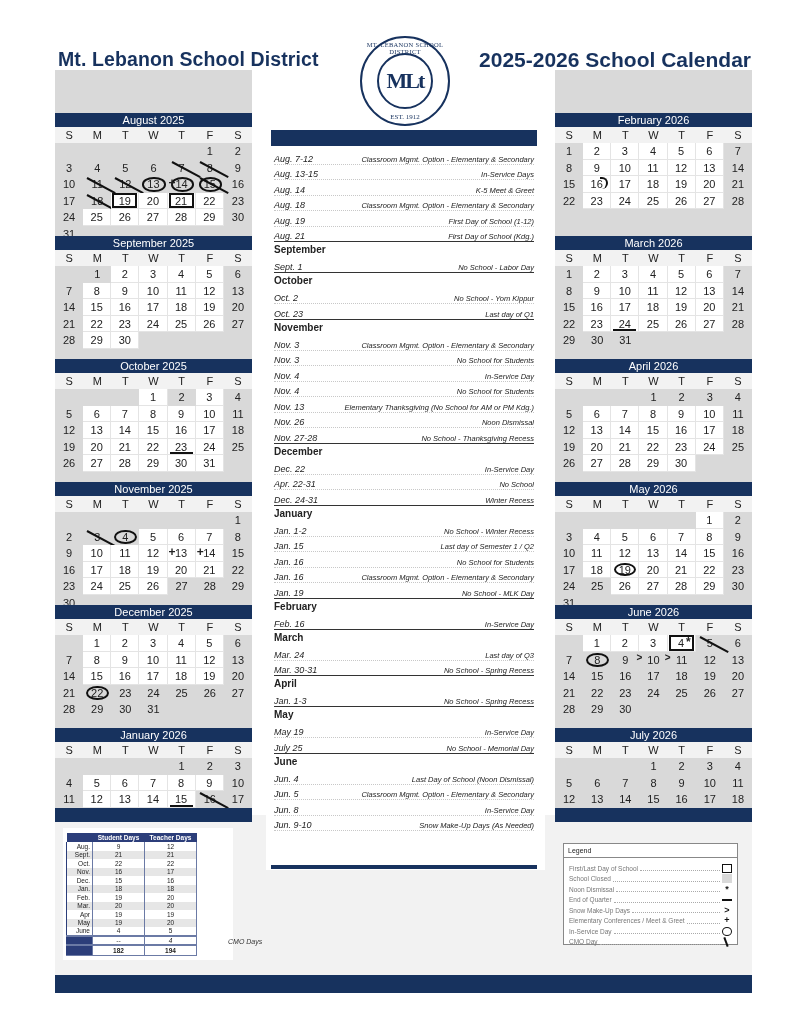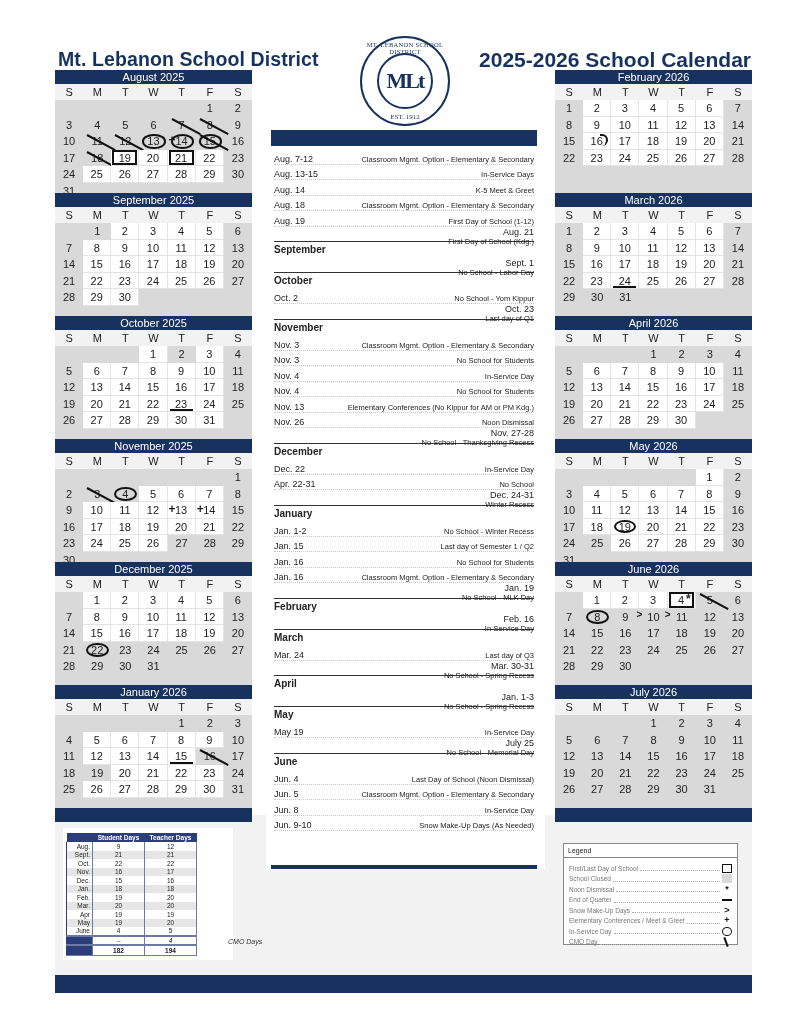--- a/index.html
+++ b/index.html
@@ -9,43 +9,43 @@
   .title-right { position: absolute; right: 40px; top: 48px; font-size: 21px; font-weight: bold; color: #17325e; }
   .logo { position: absolute; left: 360px; top: 36px; width: 90px; height: 90px; border-radius: 50%; border: 2px solid #17325e; background: #fff; }
   .logo .inner { position: absolute; left: 15px; top: 15px; width: 56px; height: 56px; border-radius: 50%; border: 2px solid #17325e; display: flex; align-items: center; justify-content: center; color: #17325e; font-family: "Liberation Serif", serif; font-weight: bold; font-size: 22px; letter-spacing: -2px; }
   .logo .ring-top { position: absolute; top: 3px; left: 0; width: 100%; text-align: center; font-family: "Liberation Serif", serif; font-size: 6.5px; color: #17325e; letter-spacing: 0.3px; }
   .logo .ring-bot { position: absolute; bottom: 3px; left: 0; width: 100%; text-align: center; font-family: "Liberation Serif", serif; font-size: 7px; color: #17325e; }
 
   .col { position: absolute; background: #d9d9d9; }
   .col.left { left: 55px; top: 70px; width: 197px; height: 745px; }
   .col.right { left: 555px; top: 70px; width: 197px; height: 745px; }
 
-  .month { position: absolute; left: 0; width: 197px; }
+  .month { position: absolute; left: 0; width: 197px; margin-top: 43px; }
   .month .mh { height: 14px; background: #17325e; color: #fff; font-size: 11px; text-align: center; line-height: 14px; }
   .month .dow { display: grid; grid-template-columns: repeat(7, 1fr); height: 16px; background: #f2f2f2; }
   .month .dow span { font-size: 11px; text-align: center; line-height: 16px; color: #222; }
   .month .grid { display: grid; grid-template-columns: repeat(7, 1fr); grid-auto-rows: 16.5px; }
   .cell { position: relative; font-size: 11px; text-align: center; line-height: 16.5px; color: #222; }
   .cell.school { background: #fff; border-right: 1px solid #e4e4e4; border-bottom: 1px solid #e4e4e4; }
   .cell .ring { position: absolute; left: 3px; right: 2px; top: 1px; bottom: 1px; border: 2px solid #111; border-radius: 50%; }
   .cell .box { position: absolute; left: 1px; right: 1px; top: 0; bottom: 0; border: 2px solid #111; }
   .cell .slash { position: absolute; left: 4px; top: 7px; width: 32px; height: 2px; background: #111; transform: rotate(28deg); transform-origin: left center; margin-top: -6px; }
   .cell .uline { position: absolute; left: 2px; right: 2px; bottom: 0; height: 2px; background: #111; }
   .cell .plus { position: absolute; left: 1px; top: -1px; font-weight: bold; font-size: 12px; }
   .cell .star { position: absolute; right: 4px; top: -1px; font-weight: bold; font-size: 12px; }
   .cell .gt { position: absolute; right: -3px; top: -2px; font-weight: bold; font-size: 10px; }
   .cell .arc { position: absolute; right: 2px; top: 1px; width: 8px; height: 12px; border-right: 2px solid #111; border-top: 2px solid #111; border-radius: 0 8px 8px 0; }
 
   .events { position: absolute; left: 266px; top: 130px; width: 279px; height: 740px; background: #fff; }
   .events .topbar { position: absolute; left: 5px; top: 0; width: 266px; height: 16px; background: #17325e; }
   .events .botbar { position: absolute; left: 5px; top: 800px; width: 266px; height: 4px; background: #17325e; }
   .ev-list { position: absolute; left: 8px; top: 19px; width: 260px; }
   .ev-month { font-size: 10px; font-weight: bold; height: 15.5px; line-height: 15.5px; color: #222; }
-  .ev-row { display: flex; justify-content: space-between; align-items: flex-end; height: 15.5px; border-bottom: 1px dotted #c8c8c8; font-size: 8px; color: #222; }
-  .ev-row.last { border-bottom: 1.5px solid #333; flex-direction: column; }
+  .ev-row { display: flex; justify-content: space-between; align-items: flex-end; height: 15.5px; border-bottom: 1px dotted #c8c8c8; font-size: 8px; color: #222; font-style: italic; }
+  .ev-row.last { border-bottom: 1.5px solid #333; }
   .ev-row .d { font-size: 9px; }
   .ev-row .t { font-size: 7.5px; text-align: right; white-space: nowrap; }
 
   .bottom-area { position: absolute; left: 55px; top: 815px; width: 697px; height: 160px; background: #f2f2f2; }
   .bottom-bar { position: absolute; left: 55px; top: 975px; width: 697px; height: 18px; background: #17325e; }
   .mid-band-left { position: absolute; left: 55px; top: 808px; width: 197px; height: 14px; background: #17325e; }
   .mid-band-right { position: absolute; left: 555px; top: 808px; width: 197px; height: 14px; background: #17325e; }
 
   .days-wrap { position: absolute; left: 63px; top: 828px; width: 170px; height: 132px; background: #fff; }
   table.days { position: absolute; left: 3px; top: 5px; border-collapse: collapse; font-size: 6.5px; }
@@ -711,21 +711,21 @@
       <div class="ev-row">
         <span class="d">Nov. 4</span>
         <span class="t">In-Service Day</span>
       </div>
       <div class="ev-row">
         <span class="d">Nov. 4</span>
         <span class="t">No School for Students</span>
       </div>
       <div class="ev-row">
         <span class="d">Nov. 13</span>
-        <span class="t">Elementary Conferences (No Kippur for AM or PM Kdg.)</span>
+        <span class="t">Elementary Thanksgiving (No School for AM or PM Kdg.)</span>
       </div>
       <div class="ev-row">
         <span class="d">Nov. 26</span>
         <span class="t">Noon Dismissal</span>
       </div>
       <div class="ev-row last">
         <span class="d">Nov. 27-28</span>
         <span class="t">No School - Thanksgiving Recess</span>
       </div>
       <div class="ev-month">December</div>

